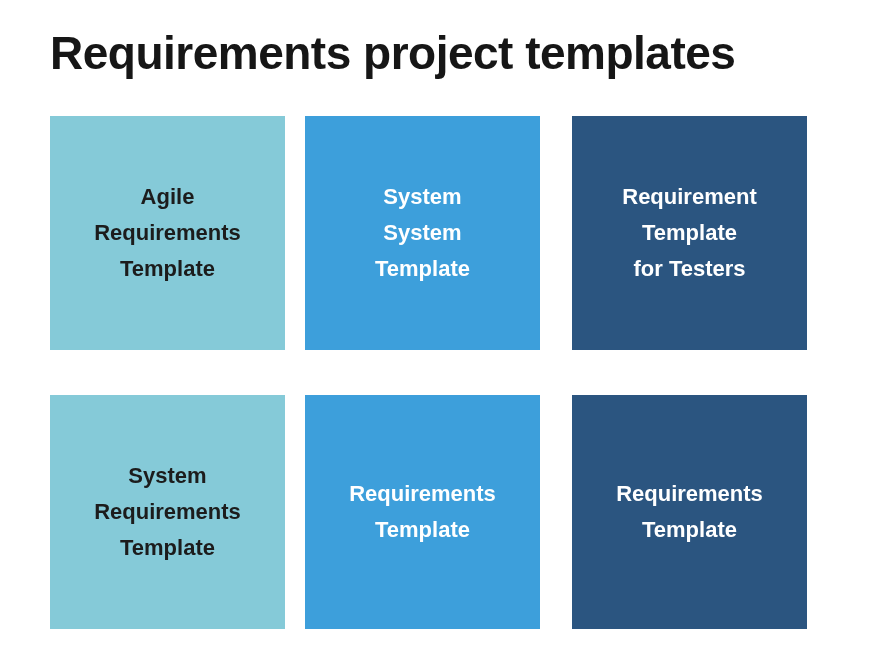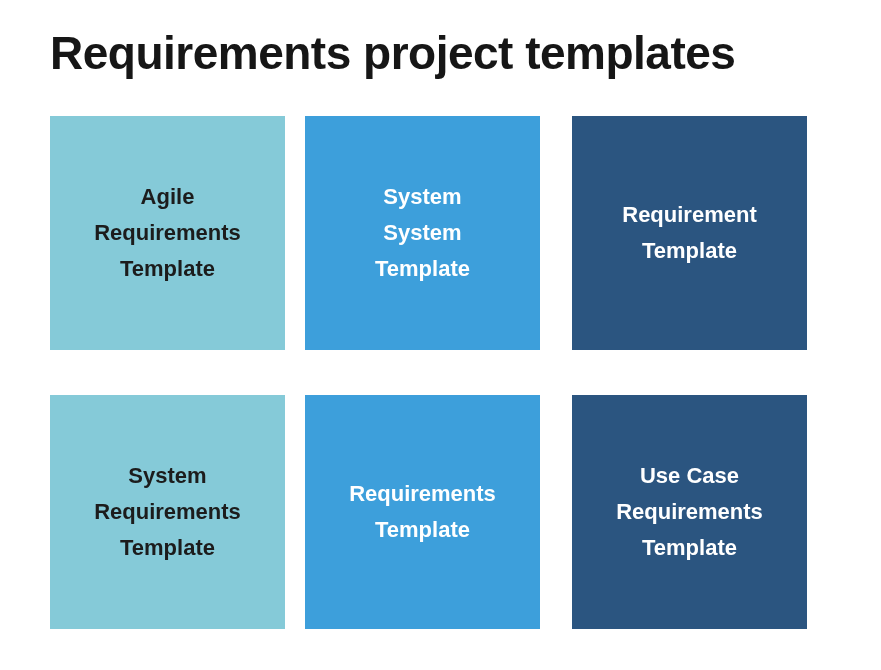--- a/index.html
+++ b/index.html
@@ -82,38 +82,38 @@
 
     <div class="card card--medium">
       <span class="card-line">System</span>
       <span class="card-line">System</span>
       <span class="card-line">Template</span>
     </div>
 
     <div class="card card--dark">
       <span class="card-line">Requirement</span>
       <span class="card-line">Template</span>
+      <span class="card-line">for Testers</span>
     </div>
 
   </div>
 
   <div class="card-row row-2">
 
     <div class="card card--light">
       <span class="card-line">System</span>
       <span class="card-line">Requirements</span>
       <span class="card-line">Template</span>
     </div>
 
     <div class="card card--medium">
       <span class="card-line">Requirements</span>
       <span class="card-line">Template</span>
     </div>
 
     <div class="card card--dark">
-      <span class="card-line">Use Case</span>
       <span class="card-line">Requirements</span>
       <span class="card-line">Template</span>
     </div>
 
   </div>
 
 </div>
 
 </body></html>

